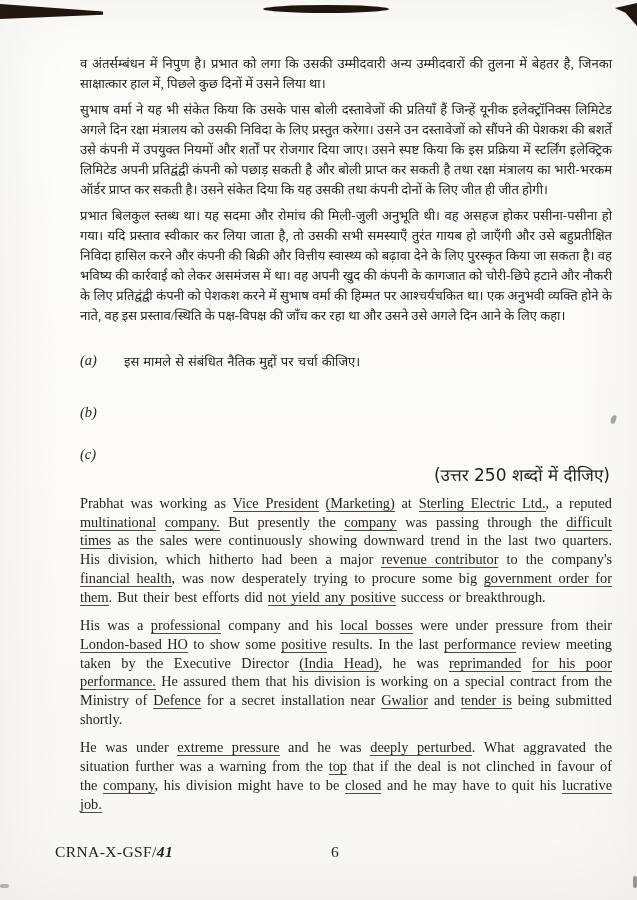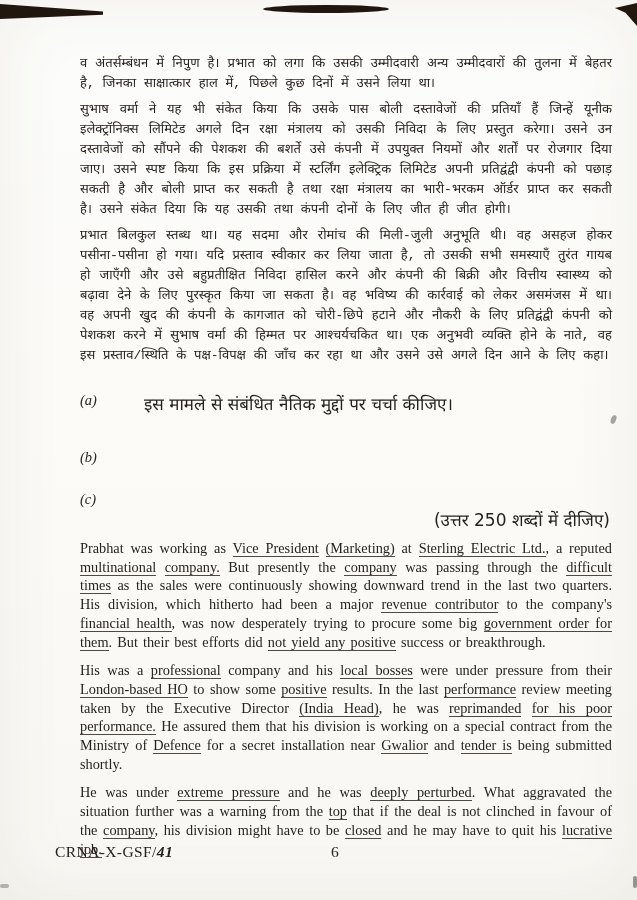--- a/index.html
+++ b/index.html
@@ -35,43 +35,42 @@
   .art-bl { left: 0; top: 884px; width: 9px; height: 4px;
             background: #b9b6b0; border-radius: 2px; }
   .art-br { left: 633px; top: 876px; width: 4px; height: 12px;
             background: #9a9792; border-radius: 2px; }
 
   .content {
     position: absolute;
     left: 80px; top: 54px; width: 532px;
   }
   .hi {
-    font-family: Liberation Mono, monospace;
+    font-family: Liberation Serif, serif;
     font-size: 13px;
     line-height: 20px;
     text-align: justify;
     color: #241f1b;
     margin: 0 0 6px 0;
   }
   .q-section { margin-top: 26px; }
   .q { display: flex; margin-bottom: 34px; }
   .q:nth-child(2) { margin-bottom: 25px; }
   .q:nth-child(3) { margin-bottom: 0; }
   .q-label {
     flex: none; width: 44px;
     font-family: "Liberation Serif", serif;
     font-style: italic;
     font-size: 14.5px;
     color: #2b2522;
   }
   .q-text {
     font-family: "DejaVu Sans", sans-serif;
-    font-size: 17px;
+    font-size: 13px;
     color: #241f1b;
-    margin-left: 20px;
   }
   .answer-note {
     font-family: "DejaVu Sans", sans-serif;
     font-size: 17px;
     color: #241f1b;
     text-align: right;
     margin: 0 2px 8px 0;
   }
   .en {
     font-family: "Liberation Serif", serif;

